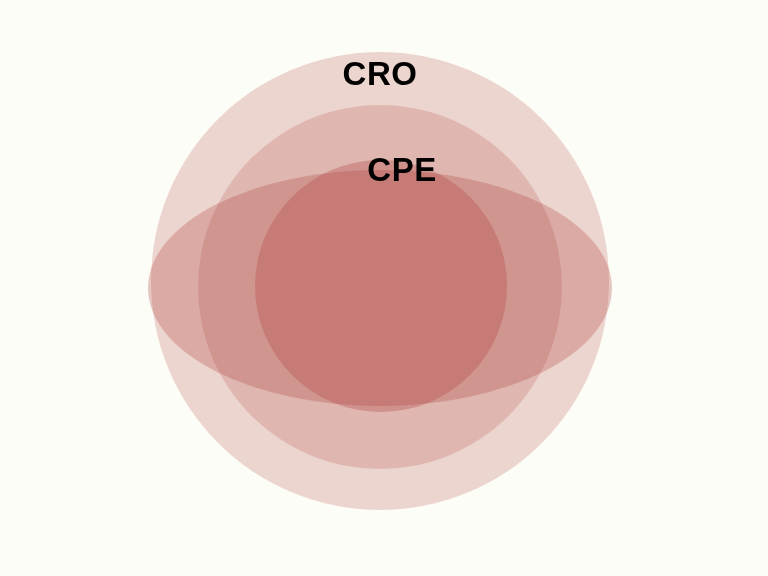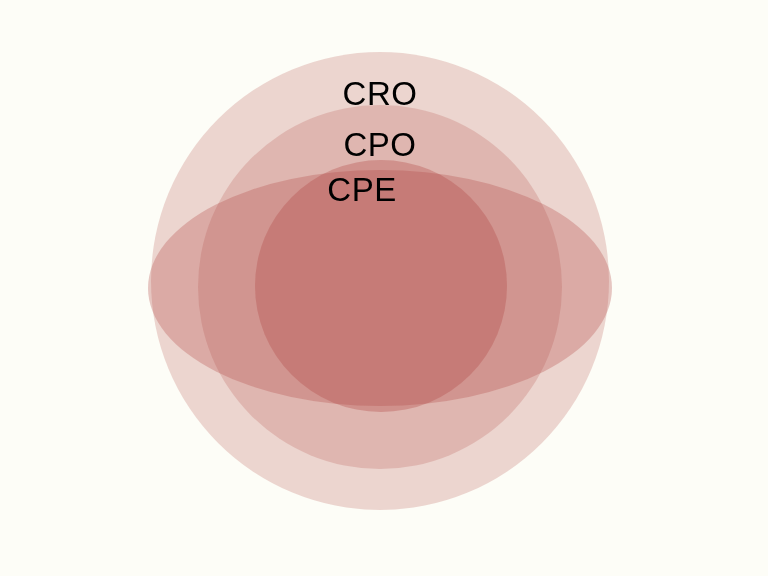--- a/index.html
+++ b/index.html
@@ -23,43 +23,41 @@
     top: 0;
     left: 0;
     width: 768px;
     height: 576px;
     display: block;
   }
   .venn-label {
     position: absolute;
     font-family: "Liberation Sans", sans-serif;
     font-size: 33px;
-    font-weight: 400;
+    font-weight: 700;
     color: #000000;
     white-space: nowrap;
     letter-spacing: 0.5px;
     line-height: 1;
     transform: translate(-50%, -50%);
     user-select: none;
-    margin-top: 20px;
   }
 </style>
 </head>
 <body>
 
 <div id="venn-stage" style="background: rgb(253, 253, 247);">
 
   <svg id="venn-svg" viewBox="0 0 768 576" xmlns="http://www.w3.org/2000/svg">
     <rect x="0" y="0" width="768" height="576" fill="#fdfdf7"></rect>
 
     <g>
       <circle class="set-shape" cx="380" cy="281" r="229" fill="#b24a46" fill-opacity="0.22"></circle>
       <circle class="set-shape" cx="380" cy="287" r="182" fill="#b24a46" fill-opacity="0.22"></circle>
       <ellipse class="set-shape" cx="380" cy="288" rx="232" ry="118" fill="#b24a46" fill-opacity="0.3"></ellipse>
       <circle class="set-shape" cx="381" cy="286" r="126" fill="#b24a46" fill-opacity="0.34"></circle>
     </g>
   </svg>
 
   <div class="venn-label" id="label-cro" style="left: 380px; top: 73px;">CRO</div>
-  <div class="venn-label" id="label-cpo" style="left: 380px; top: 124px;">CPO</div>
-  <div class="venn-label" id="label-cpe" style="left: 362px; top: 169px; text-align: right;">CPE</div>
+  <div class="venn-label" id="label-cpe" style="left: 402px; top: 169px; text-align: right;">CPE</div>
 
 </div>
 
 </body></html>

